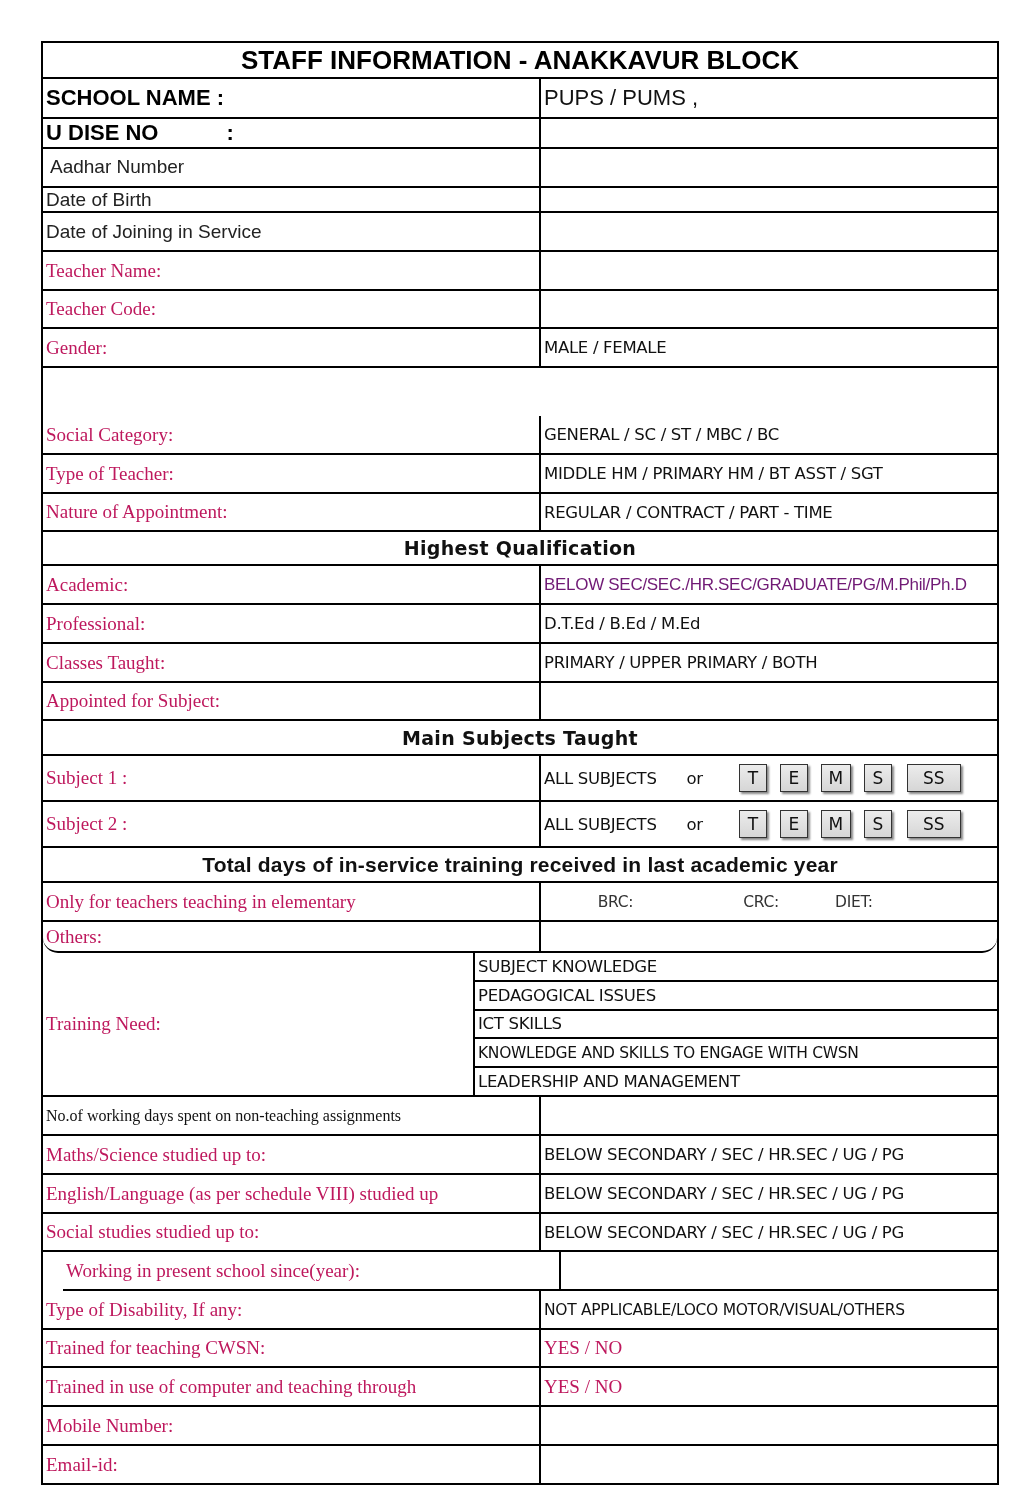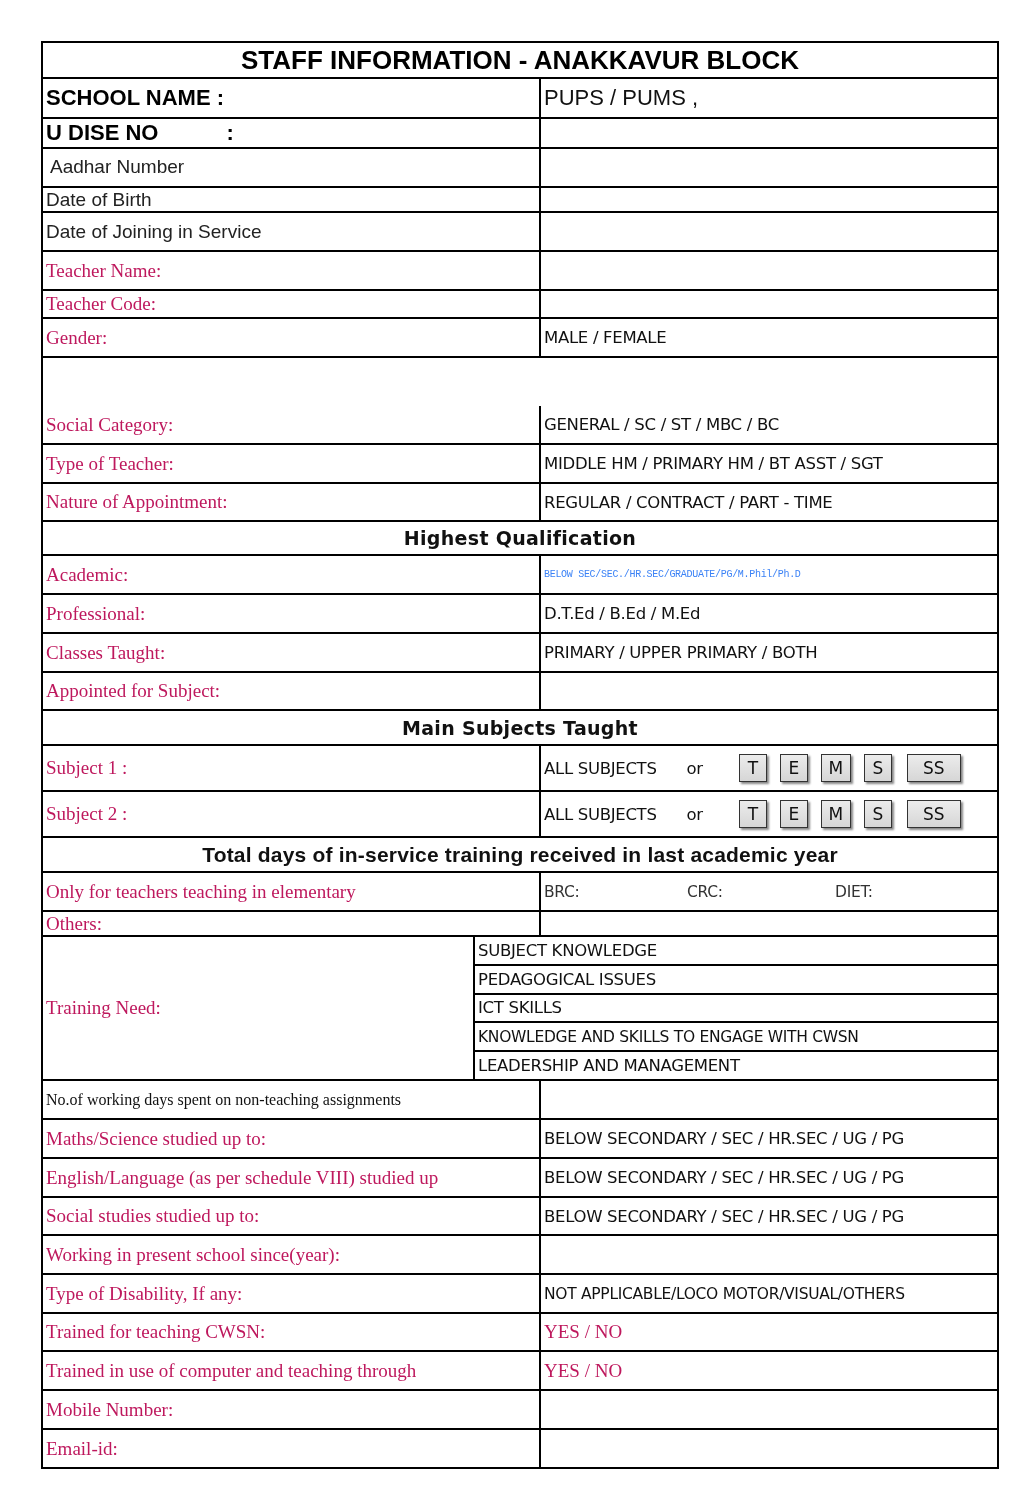--- a/index.html
+++ b/index.html
@@ -13,22 +13,22 @@
   .cell-l { width: 498px; border-right: 2px solid #000; box-sizing: border-box; display: flex; align-items: center; padding-left: 3px; }
   .cell-r { flex: 1; display: flex; align-items: center; padding-left: 3px; box-sizing: border-box; }
   .full { flex: 1; display: flex; align-items: center; justify-content: center; }
   .title { font-family: "Liberation Sans", sans-serif; font-weight: bold; font-size: 26px; letter-spacing: 0px; }
   .hdr-big { font-family: "Liberation Sans", sans-serif; font-weight: bold; font-size: 22px; }
   .arial { font-family: "Liberation Sans", sans-serif; font-size: 19px; color: #222; }
   .arial-big { font-family: "Liberation Sans", sans-serif; font-size: 22px; color: #111; }
   .serif { font-family: "Liberation Serif", serif; font-size: 19px; color: #be185d; }
   .serif-sm { font-family: "Liberation Serif", serif; font-size: 16px; color: #111; }
   .cal { font-family: "DejaVu Sans", sans-serif; font-size: 16.5px; color: #111; letter-spacing: -0.3px; }
-  .cal-sm { font-family: Liberation Mono, monospace; font-size: 10px; color: #3b82f6; letter-spacing: -0.3px; }
-  .cal-md { font-family: "DejaVu Sans", sans-serif; font-size: 15.5px; color: #111; letter-spacing: -0.3px; }
+  .cal-sm { font-family: Liberation Sans, sans-serif; font-size: 17px; color: #701a75; letter-spacing: -0.3px; }
+  .cal-md { font-family: "DejaVu Sans", sans-serif; font-size: 15.5px; color: #111; letter-spacing: -0.3px; text-align: center; }
   .sec-hdr { font-family: "DejaVu Sans", sans-serif; font-weight: bold; font-size: 19px; color: #111; letter-spacing: 0.3px; }
   .sec-hdr2 { font-family: "Liberation Sans", sans-serif; font-weight: bold; font-size: 21px; color: #111; letter-spacing: 0.2px; }
   .subj-or { margin-left: 30px; }
   .subj-btns { display: flex; align-items: center; margin-left: 36px; gap: 13px; }
   .sbtn {
     height: 28px; min-width: 28px; padding: 0 2px; box-sizing: border-box;
     border: 1.5px solid #333; background: linear-gradient(#ececec, #d6d6d6);
     box-shadow: 2px 2px 2px #888; display: flex; align-items: center; justify-content: center;
     font-family: "DejaVu Sans", sans-serif; font-size: 17px; color: #111; cursor: pointer;
   }
@@ -91,21 +91,21 @@
 
   <div class="row" style="height:39px;">
     <div class="cell-l">
         <span class="serif">Teacher Name:</span>
       </div>
     <div class="cell-r">
         <span class="cal"></span>
       </div>
   </div>
 
-  <div class="row" style="height:28px;">
+  <div class="row" style="height:38px;">
     <div class="cell-l">
         <span class="serif">Teacher Code:</span>
       </div>
     <div class="cell-r">
         <span class="cal"></span>
       </div>
   </div>
 
   <div class="row" style="height:39px;">
     <div class="cell-l">
@@ -235,21 +235,21 @@
     <div class="cell-l">
         <span class="serif">Only for teachers teaching in elementary</span>
       </div>
     <div class="cell-r">
       <span class="cal-md" style="width:143px;display:inline-block;color:#333;">BRC:</span>
       <span class="cal-md" style="width:148px;display:inline-block;color:#333;">CRC:</span>
       <span class="cal-md" style="color:#333;">DIET:</span>
     </div>
   </div>
 
-  <div class="row" style="height:25px;">
+  <div class="row" style="height:31px;border-radius:15px;">
     <div class="cell-l">
         <span class="serif">Others:</span>
       </div>
     <div class="cell-r"></div>
   </div>
 
   <div class="row" style="height:144px;">
     <div class="tn-left">
         <span class="serif">Training Need:</span>
       </div>
@@ -299,21 +299,21 @@
 
   <div class="row" style="height:38px;">
     <div class="cell-l">
         <span class="serif">Social studies studied up to:</span>
       </div>
     <div class="cell-r">
         <span class="cal">BELOW SECONDARY / SEC / HR.SEC / UG / PG</span>
       </div>
   </div>
 
-  <div class="row" style="height:39px;">
+  <div class="row" style="height:39px;margin-left:20px;">
     <div class="cell-l">
         <span class="serif">Working in present school since(year):</span>
       </div>
     <div class="cell-r"></div>
   </div>
 
   <div class="row" style="height:39px;">
     <div class="cell-l">
         <span class="serif">Type of Disability, If any:</span>
       </div>

